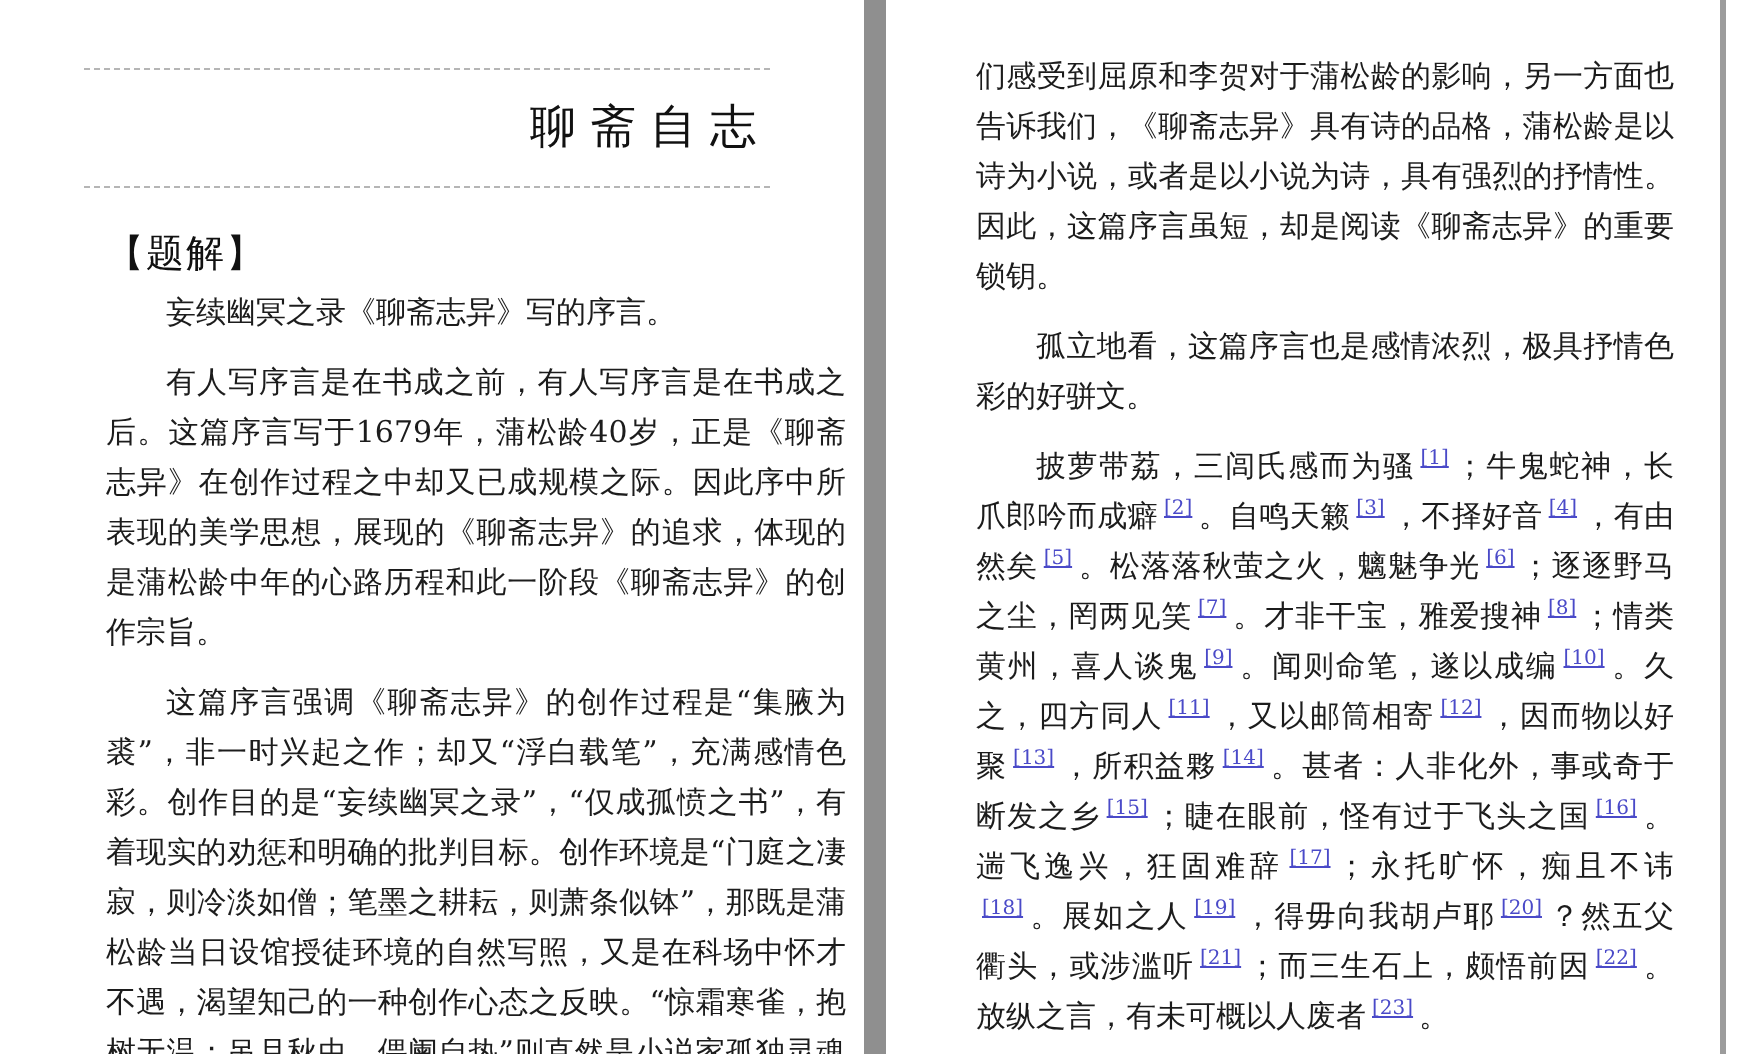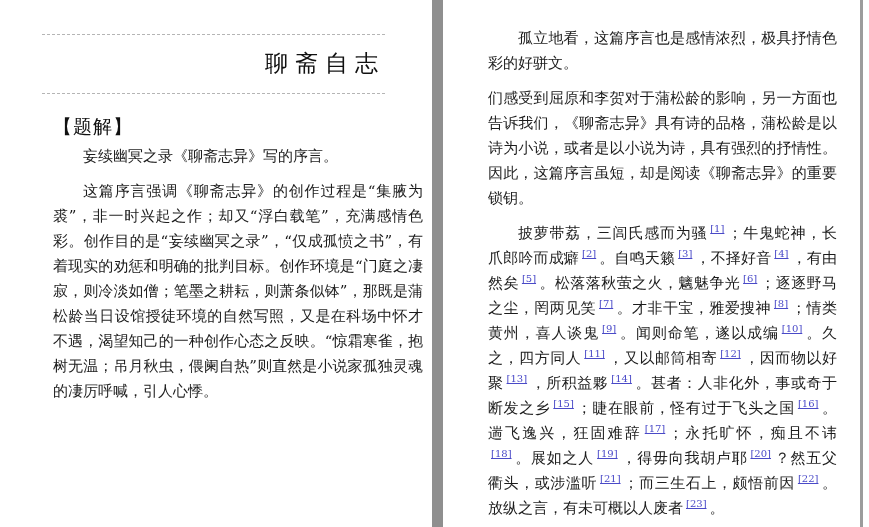--- a/index.html
+++ b/index.html
@@ -49,30 +49,31 @@
 
 <div class="reader">
 
   <div class="page page-left">
     <div class="title-block">
       <h1 class="book-title">聊斋自志</h1>
     </div>
     <div class="section-heading">【题解】</div>
     <div>
         <p class="para indent">妄续幽冥之录《聊斋志异》写的序言。</p>
+        <p class="para indent">有人写序言是在书成之前，有人写序言是在书成之后。这篇序言写于1679年，蒲松龄40岁，正是《聊斋志异》在创作过程之中却又已成规模之际。因此序中所表现的美学思想，展现的《聊斋志异》的追求，体现的是蒲松龄中年的心路历程和此一阶段《聊斋志异》的创作宗旨。</p>
         <p class="para indent">这篇序言强调《聊斋志异》的创作过程是“集腋为裘”，非一时兴起之作；却又“浮白载笔”，充满感情色彩。创作目的是“妄续幽冥之录”，“仅成孤愤之书”，有着现实的劝惩和明确的批判目标。创作环境是“门庭之凄寂，则冷淡如僧；笔墨之耕耘，则萧条似钵”，那既是蒲松龄当日设馆授徒环境的自然写照，又是在科场中怀才不遇，渴望知己的一种创作心态之反映。“惊霜寒雀，抱树无温；吊月秋虫，偎阑自热”则直然是小说家孤独灵魂的凄厉呼喊，引人心悸。</p>
       </div>
   </div>
 
   <div class="page-divider"></div>
 
   <div class="page page-right">
     <div>
+        <p class="para">们感受到屈原和李贺对于蒲松龄的影响，另一方面也告诉我们，《聊斋志异》具有诗的品格，蒲松龄是以诗为小说，或者是以小说为诗，具有强烈的抒情性。因此，这篇序言虽短，却是阅读《聊斋志异》的重要锁钥。</p>
         <p class="para indent">孤立地看，这篇序言也是感情浓烈，极具抒情色彩的好骈文。</p>
-        <p class="para">们感受到屈原和李贺对于蒲松龄的影响，另一方面也告诉我们，《聊斋志异》具有诗的品格，蒲松龄是以诗为小说，或者是以小说为诗，具有强烈的抒情性。因此，这篇序言虽短，却是阅读《聊斋志异》的重要锁钥。</p>
         <p class="para indent">披萝带荔，三闾氏感而为骚<a class="note-sup">[1]</a>；牛鬼蛇神，长爪郎吟而成癖<a class="note-sup">[2]</a>。自鸣天籁<a class="note-sup">[3]</a>，不择好音<a class="note-sup">[4]</a>，有由然矣<a class="note-sup">[5]</a>。松落落秋萤之火，魑魅争光<a class="note-sup">[6]</a>；逐逐野马之尘，罔两见笑<a class="note-sup">[7]</a>。才非干宝，雅爱搜神<a class="note-sup">[8]</a>；情类黄州，喜人谈鬼<a class="note-sup">[9]</a>。闻则命笔，遂以成编<a class="note-sup">[10]</a>。久之，四方同人<a class="note-sup">[11]</a>，又以邮筒相寄<a class="note-sup">[12]</a>，因而物以好聚<a class="note-sup">[13]</a>，所积益夥<a class="note-sup">[14]</a>。甚者：人非化外，事或奇于断发之乡<a class="note-sup">[15]</a>；睫在眼前，怪有过于飞头之国<a class="note-sup">[16]</a>。遄飞逸兴，狂固难辞<a class="note-sup">[17]</a>；永托旷怀，痴且不讳<a class="note-sup">[18]</a>。展如之人<a class="note-sup">[19]</a>，得毋向我胡卢耶<a class="note-sup">[20]</a>？然五父衢头，或涉滥听<a class="note-sup">[21]</a>；而三生石上，颇悟前因<a class="note-sup">[22]</a>。放纵之言，有未可概以人废者<a class="note-sup">[23]</a>。</p>
       </div>
 
   </div>
 
   <div class="page-edge-line"></div>
 
 </div>
 
 </body></html>

